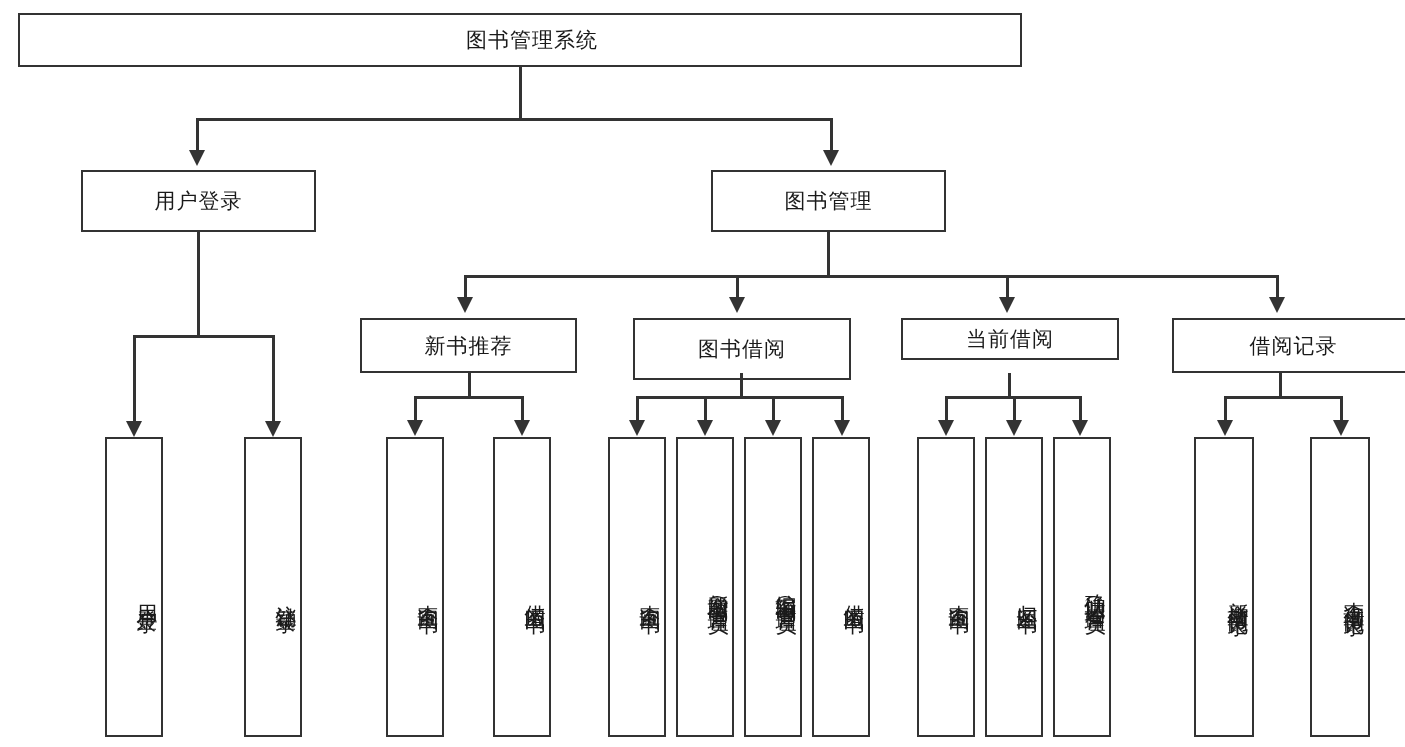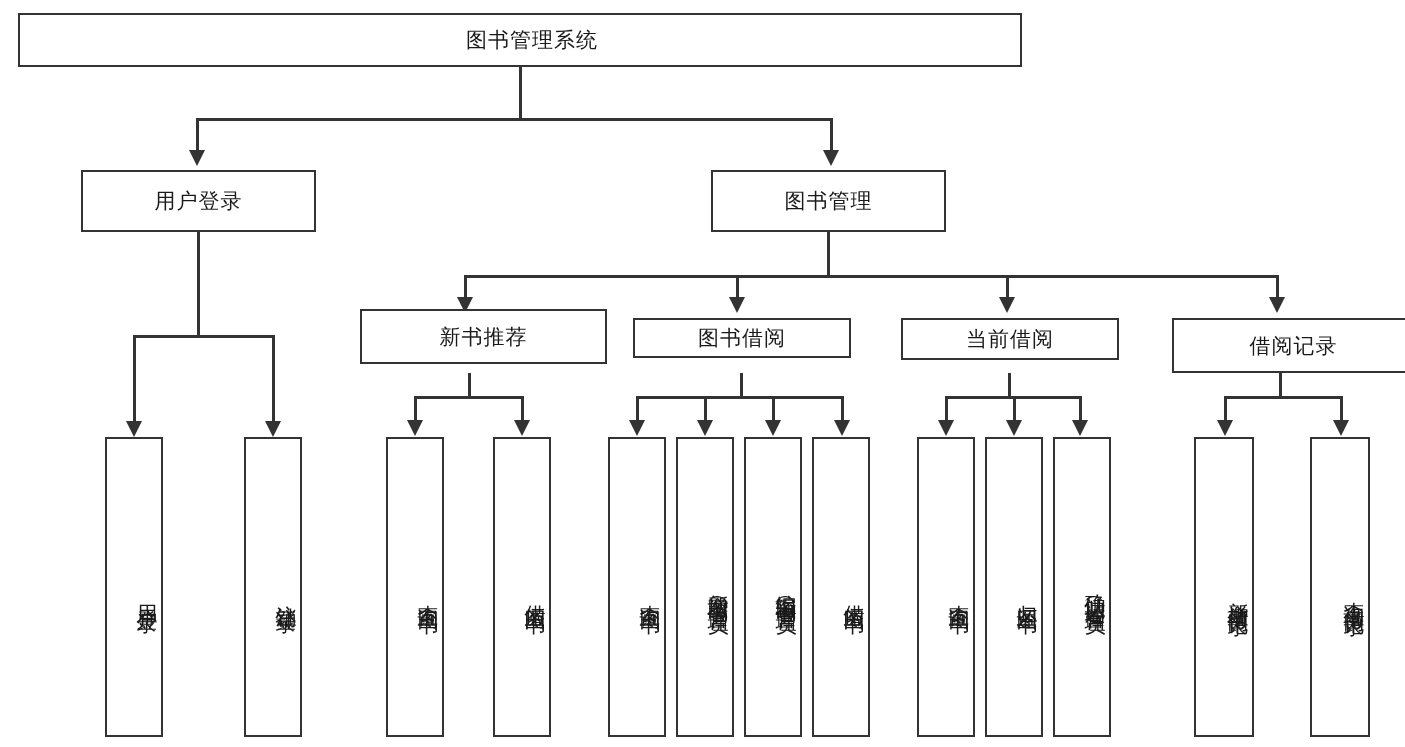--- a/index.html
+++ b/index.html
@@ -117,25 +117,25 @@
 
   <div class="vline" style="left:736px; top:275px; width:3px; height:22px;"></div>
   <div class="arrow" style="left:729px; top:297px;"></div>
 
   <div class="vline" style="left:1006px; top:275px; width:3px; height:22px;"></div>
   <div class="arrow" style="left:999px; top:297px;"></div>
 
   <div class="vline" style="left:1276px; top:275px; width:3px; height:22px;"></div>
   <div class="arrow" style="left:1269px; top:297px;"></div>
 
-  <div class="node horiz" style="left:360px; top:309px; width:247px; height:55px;">
+  <div class="node horiz" style="left:360px; top:318px; width:217px; height:55px;">
     <span>新书推荐</span>
   </div>
 
-  <div class="node horiz" style="left:633px; top:318px; width:218px; height:40px;">
+  <div class="node horiz" style="left:633px; top:318px; width:218px; height:62px;">
     <span>图书借阅</span>
   </div>
 
   <div class="node horiz" style="left:901px; top:318px; width:218px; height:42px;">
     <span>当前借阅</span>
   </div>
 
   <div class="node horiz" style="left:1172px; top:318px; width:243px; height:55px;">
     <span>借阅记录</span>
   </div>

